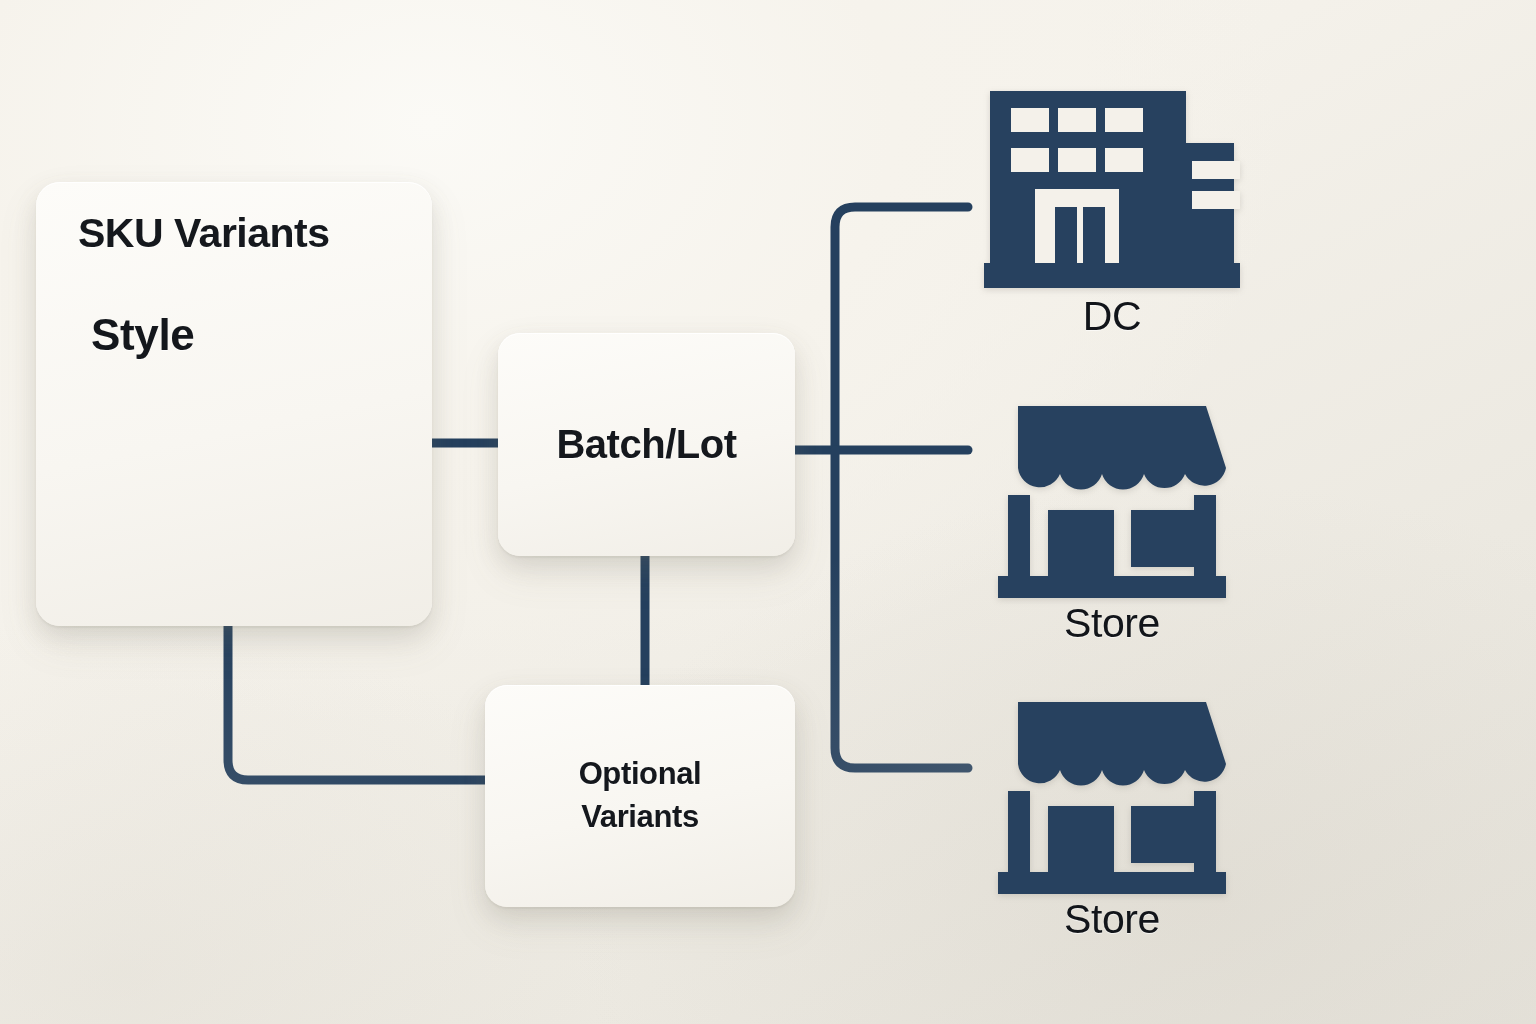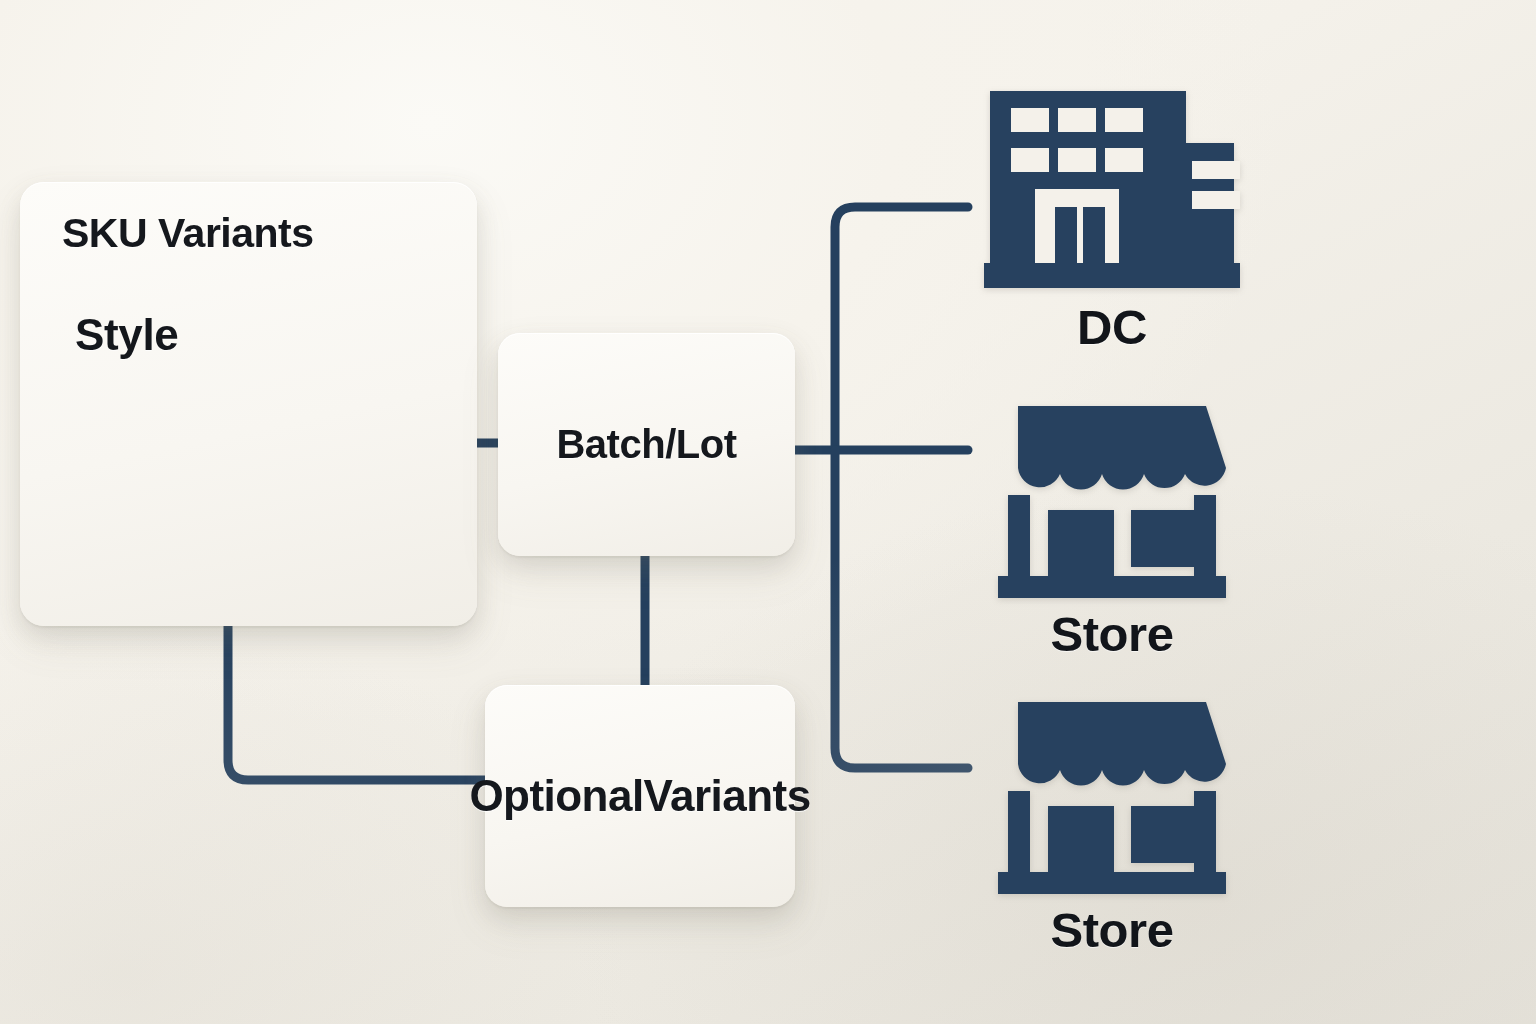--- a/index.html
+++ b/index.html
@@ -58,56 +58,56 @@
   .card-line {
     position: absolute;
     color: #14171c;
     font-weight: 700;
     letter-spacing: -0.008em;
     white-space: nowrap;
     text-shadow: 0 1px 0 rgba(255,255,255,0.7);
   }
 
   
-  #card-sku { left: 20px; top: 182px; width: 457px; height: 444px; }
+  #card-sku { left: 36px; top: 182px; width: 396px; height: 444px; }
   #sku-title { left: 42px; top: 28px; font-size: 41px; }
   #sku-items { position: absolute; left: 55px; top: 112px; }
   #sku-items .card-line { position: relative; display: block; font-size: 44px; line-height: 82px; }
 
   
   #card-batch { left: 498px; top: 333px; width: 297px; height: 223px; border-radius: 22px; }
   #batch-title {
     left: 0; top: 0; width: 297px; height: 223px;
     display: flex; align-items: center; justify-content: center;
     font-size: 40px;
   }
 
   
   #card-serials { left: 485px; top: 685px; width: 310px; height: 222px; border-radius: 22px; }
   #serials-title {
     left: 0; top: 0; width: 310px; height: 222px;
-    display: flex; flex-direction: row; align-items: center; justify-content: center;
-    font-size: 44px; line-height: 1.38;
+    display: flex; flex-direction: column; align-items: center; justify-content: center;
+    font-size: 31px; line-height: 1.38;
   }
   #serials-title span { display: block; }
 
   
   .node {
     position: absolute;
     z-index: 3;
     display: flex;
     flex-direction: column;
     align-items: center;
   }
   .node svg { display: block; filter: drop-shadow(0 2px 3px rgba(110,105,94,0.22)); }
   .node-label {
-    margin-top: 12px;
+    margin-top: 5px;
     color: #12151a;
-    font-size: 49px;
-    font-weight: 700;
+    font-size: 41px;
+    font-weight: 400;
     letter-spacing: -0.01em;
     line-height: 1;
     text-shadow: 0 1px 0 rgba(255,255,255,0.6);
   }
   #node-dc    { left: 984px; top: 86px;  width: 256px; }
   #node-store1{ left: 996px; top: 402px; width: 232px; }
   #node-store2{ left: 996px; top: 698px; width: 232px; }
 </style>
 </head>
 <body>

